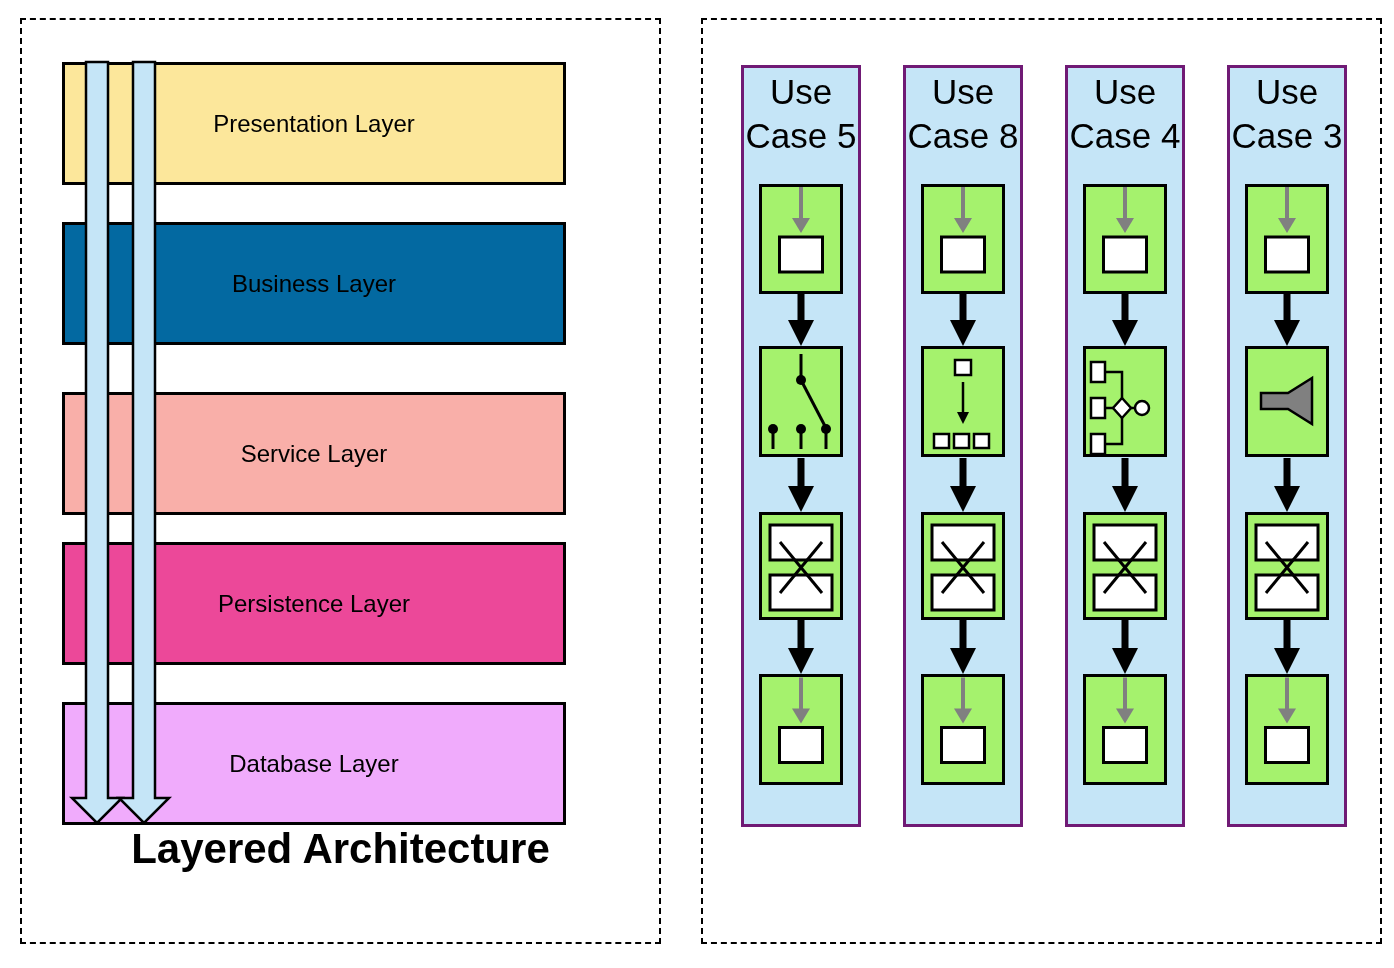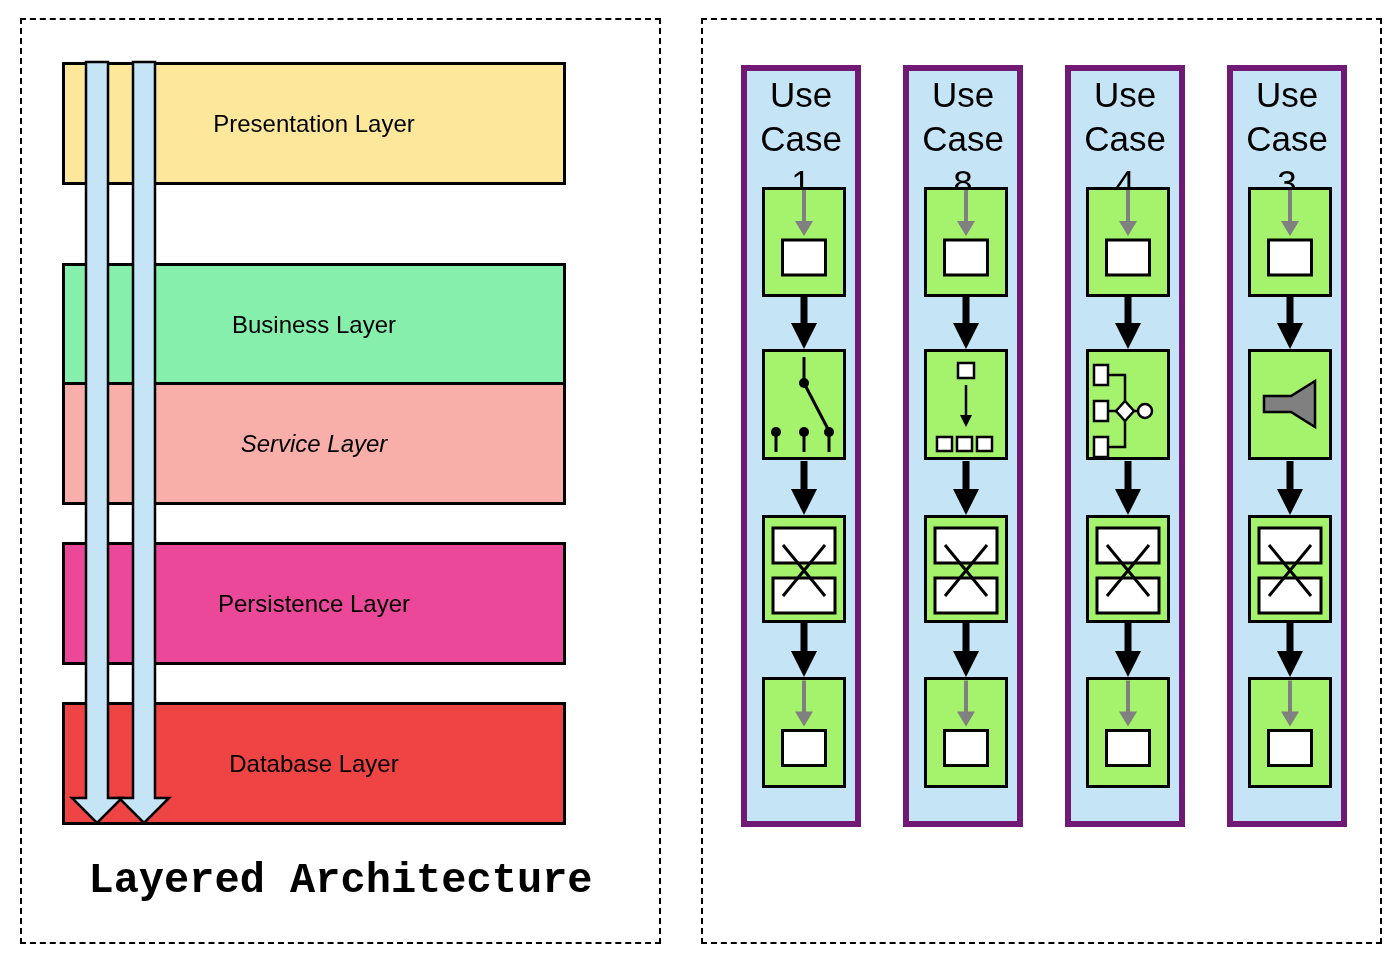--- a/index.html
+++ b/index.html
@@ -18,27 +18,27 @@
     position:absolute;left:40px;width:504px;height:123px;
     border:3px solid #000;display:flex;align-items:center;justify-content:center;
     font-size:24px;white-space:nowrap;
   }
   .through-arrows{position:absolute;left:0;top:0;z-index:3;pointer-events:none;}
 
   .panel-title{
     position:absolute;left:0;width:100%;margin:0;text-align:center;
     font-size:42px;font-weight:bold;line-height:54px;
   }
-  .panel-left .panel-title{top:834px;font-family:Liberation Mono, monospace;}
+  .panel-left .panel-title{top:802px;}
   .panel-right .panel-title{top:808px;}
 
   
   .usecase-col{
     position:absolute;top:45px;width:120px;height:762px;
-    border:6px solid #701a75;background:var(--blue);
+    border:3px solid #701a75;background:var(--blue);
   }
   .uc-header{
     position:absolute;top:2px;left:0;width:100%;text-align:center;
     font-size:35px;line-height:44px;
   }
   .uc-header span{display:block;}
   .gbox{
     position:absolute;left:15px;width:84px;
     border:3px solid #000;background:var(--green);
   }
@@ -53,47 +53,47 @@
 </head>
 <body>
 
 <div class="canvas" style="--blue: #C5E5F7; --green: #A5F26D; --gray: #808080;">
 
   <section class="panel panel-left">
 
     <div class="layer" style="top: 42px; background: rgb(252, 231, 155);">
       <span>Presentation Layer</span>
     </div>
-    <div class="layer" style="top: 202px; background: #86efac; margin-top: 41px;">
+    <div class="layer" style="top: 202px; background: #0369a1;">
       <span>Business Layer</span>
     </div>
-    <div class="layer" style="top: 362px; background: rgb(249, 175, 169); font-style: italic;">
+    <div class="layer" style="top: 372px; background: rgb(249, 175, 169);">
       <span>Service Layer</span>
     </div>
     <div class="layer" style="top: 522px; background: #ec4899;">
       <span>Persistence Layer</span>
     </div>
-    <div class="layer" style="top: 682px; background: #ef4444;">
+    <div class="layer" style="top: 682px; background: #f0abfc;">
       <span>Database Layer</span>
     </div>
 
     <svg class="through-arrows" width="637" height="922" viewBox="0 0 637 922">
       <polygon points="64,42 86,42 86,778 100,778 75,803 50,778 64,778" fill="var(--blue)" stroke="#000" stroke-width="2.5"></polygon>
       <polygon points="111,42 133,42 133,778 147,778 122,803 97,778 111,778" fill="var(--blue)" stroke="#000" stroke-width="2.5"></polygon>
     </svg>
 
     <h2 class="panel-title">Layered Architecture</h2>
   </section>
 
   <section class="panel panel-right">
 
     <div class="usecase-col" style="left:38px">
       <div class="uc-header">
         <span>Use</span>
-        <span>Case 1</span>
+        <span>Case 5</span>
       </div>
       <div class="gbox box-ep-in">
         <svg viewBox="0 0 78 104">
           <line x1="39" y1="0" x2="39" y2="32" stroke="var(--gray)" stroke-width="4"></line>
           <polygon points="30,31 48,31 39,46" fill="var(--gray)"></polygon>
           <rect x="17.5" y="50" width="43" height="35" fill="#fff" stroke="#000" stroke-width="3"></rect>
         </svg>
       </div>
       <svg class="flow-arrow fa1" width="30" height="52" viewBox="0 0 30 52">
         <rect x="11.5" y="0" width="7" height="28" fill="#000"></rect>

